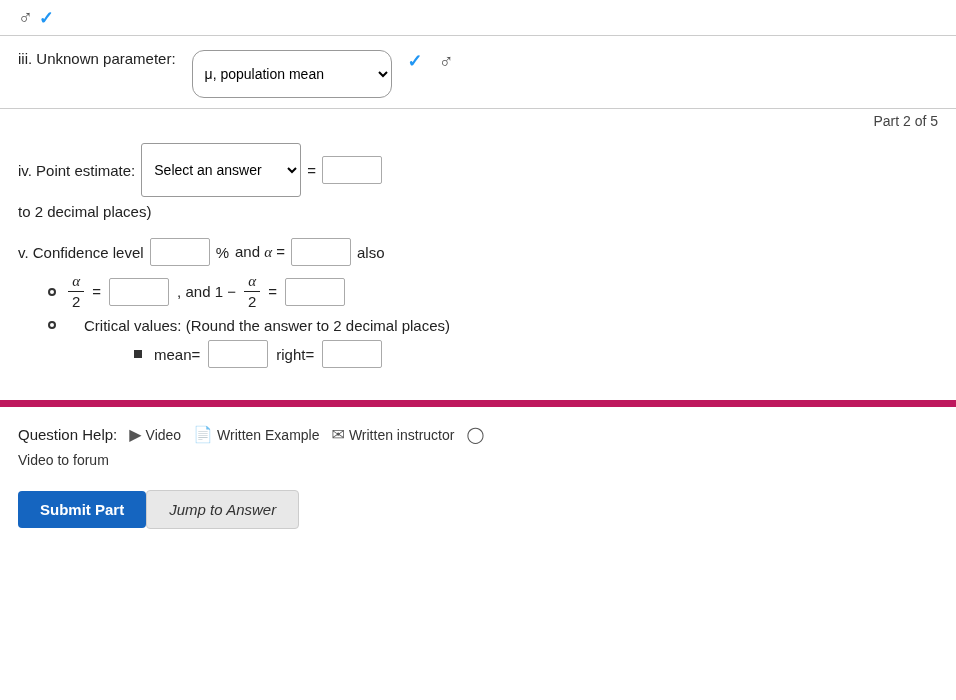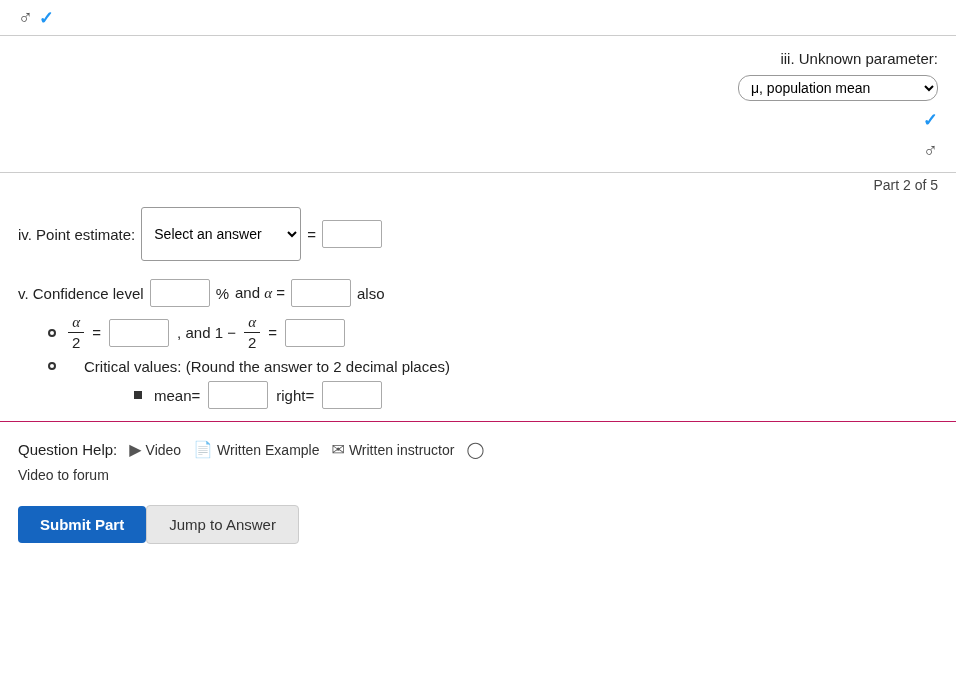--- a/index.html
+++ b/index.html
@@ -30,33 +30,32 @@
     }
     .checkmark {
       color: #2196F3;
       font-size: 18px;
       font-weight: bold;
     }
     .section-iii {
       padding: 14px 18px 10px 18px;
       border-bottom: 1px solid #ccc;
       display: flex;
-      align-items: flex-end;
-      gap: 8px;
+      align-items: flex-start;
+      gap: 16px;
       flex-wrap: wrap;
-      flex-direction: column;
     }
     .section-iii .label {
       font-size: 15px;
       color: #222;
     }
     .dropdown-select {
       border: 1px solid #999;
       border-radius: 12px;
-      padding: 3px 8px;
+      padding: 14px 8px;
       font-size: 14px;
       background: #fff;
       appearance: auto;
       min-width: 200px;
     }
     .part-label {
       text-align: right;
       padding: 4px 18px 0 0;
       font-size: 14px;
       color: #444;
@@ -142,21 +141,22 @@
       margin-right: 4px;
     }
     .question-help {
       padding: 18px 18px 8px 18px;
       display: flex;
       align-items: center;
       flex-wrap: wrap;
       gap: 12px;
       font-size: 14px;
       color: #333;
-      border-top: 1px solid #be185d;
+      border-top: 7px solid #be185d;
+      margin-top: 20px;
     }
     .help-item {
       display: flex;
       align-items: center;
       gap: 4px;
       cursor: pointer;
       color: #333;
     }
     .post-forum {
       padding: 0 18px 12px 18px;
@@ -175,20 +175,21 @@
       font-weight: bold;
     }
     .btn-jump {
       background: #e8e8e8;
       color: #333;
       border: 1px solid #ccc;
       border-radius: 4px;
       padding: 10px 22px;
       font-size: 15px;
       cursor: pointer;
+      font-style: italic;
     }
     .btn-row {
       display: flex;
       align-items: center;
       padding: 10px 18px 20px 18px;
     }
     .help-icon {
       font-size: 16px;
       color: #555;
     }
@@ -230,20 +231,23 @@
 </div>
 
 <div class="section-iv">
   <div class="row">
     <span class="inline-text">iv. Point estimate:</span>
     <select class="select-answer">
       <option>Select an answer</option>
     </select>
     <span class="inline-text">=</span>
     <input class="text-input" type="text" value="" style="">
+  </div>
+  <div class="row">
+    <span class="inline-text">to 2 decimal places)</span>
   </div>
 </div>
 
 <div class="section-v">
 
   <div class="row">
     <span class="inline-text">v. Confidence level</span>
     <input class="text-input" type="text" value="" style="">
     <span class="inline-text">%</span>
     <span class="inline-text">and <span class="alpha-sym">α</span> =</span>

